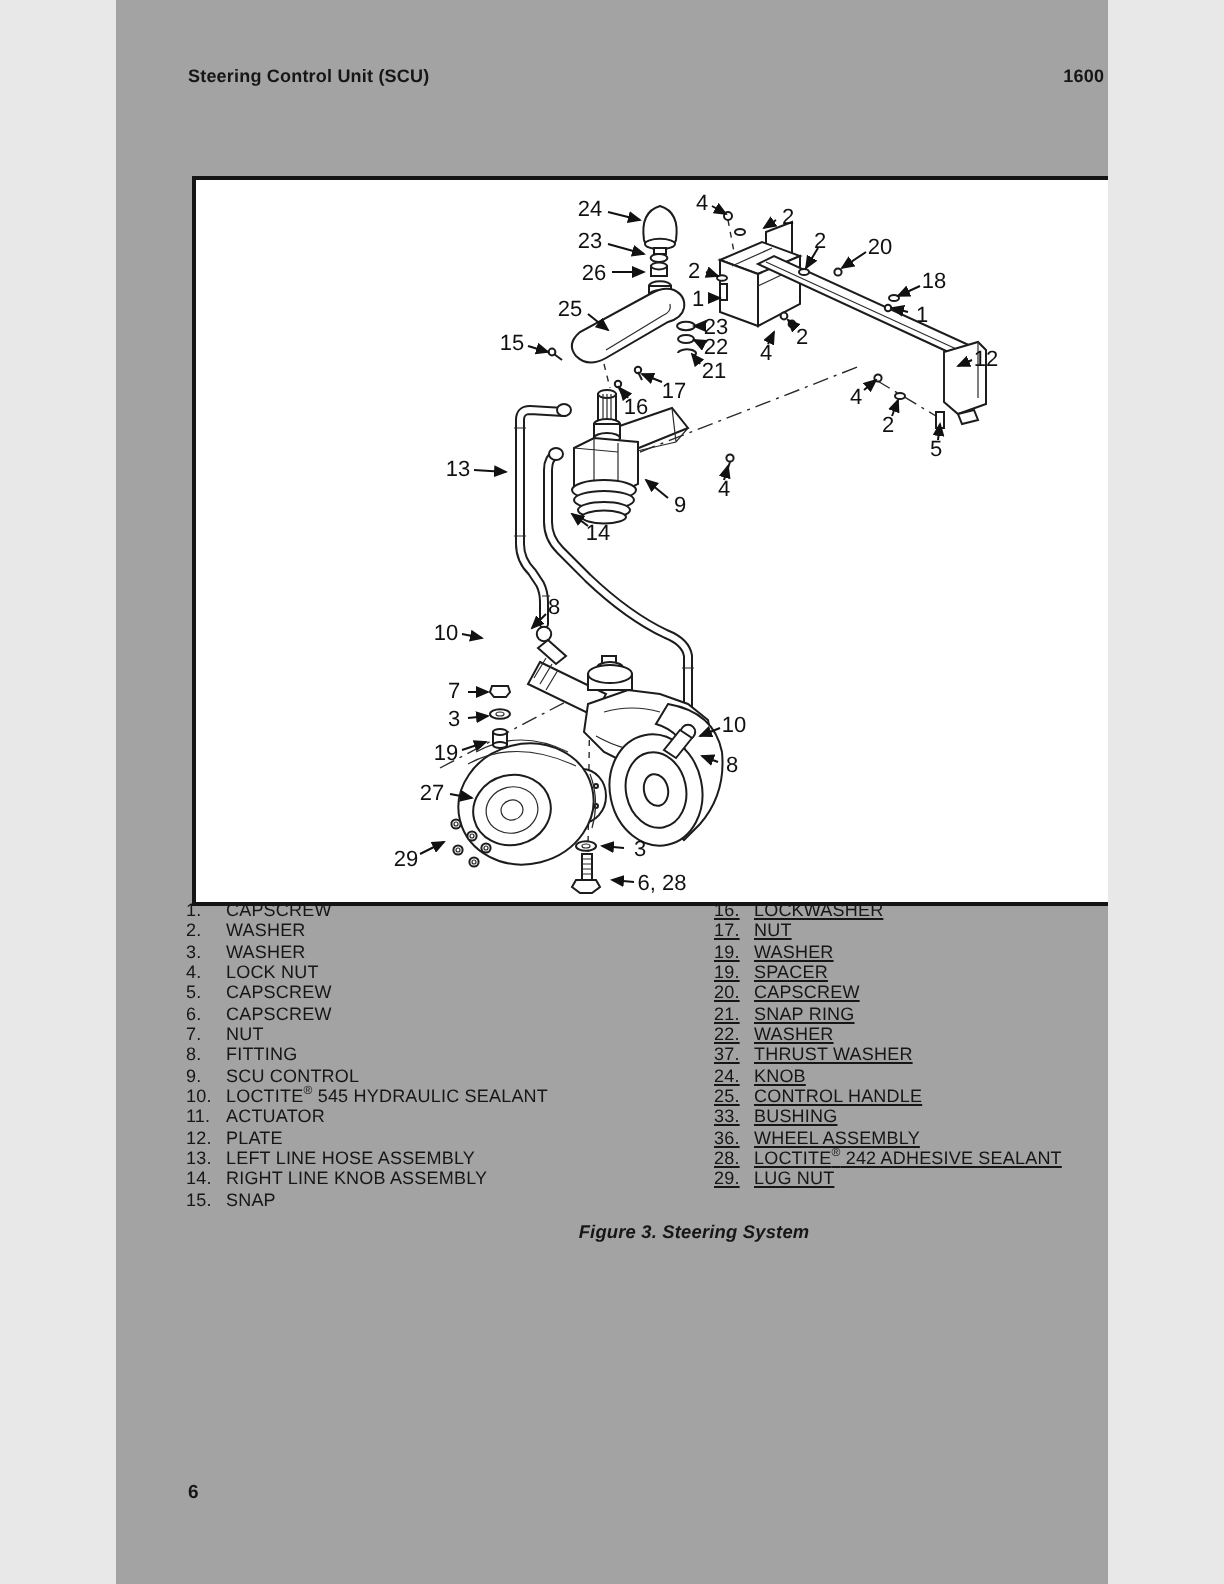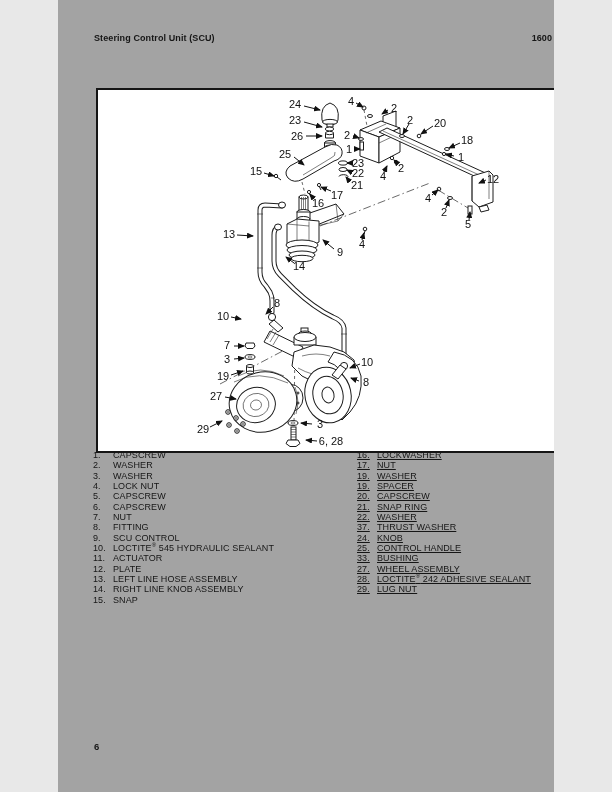--- a/index.html
+++ b/index.html
@@ -411,27 +411,28 @@
       </div>
       <div class="row">
         <span class="num">25.</span>
         <span class="lbl">CONTROL HANDLE</span>
       </div>
       <div class="row">
         <span class="num">33.</span>
         <span class="lbl">BUSHING</span>
       </div>
       <div class="row">
-        <span class="num">27.</span>
+        <span class="num">36.</span>
         <span class="lbl">WHEEL ASSEMBLY</span>
       </div>
       <div class="row">
         <span class="num">28.</span>
         <span class="lbl">LOCTITE<sup>®</sup> 242 ADHESIVE SEALANT</span>
       </div>
       <div class="row">
         <span class="num">29.</span>
         <span class="lbl">LUG NUT</span>
       </div>
     </div>
 
+  <div class="caption">Figure 3. Steering System</div>
   <div class="pageno">6</div>
 </div>
 
 </body></html>

